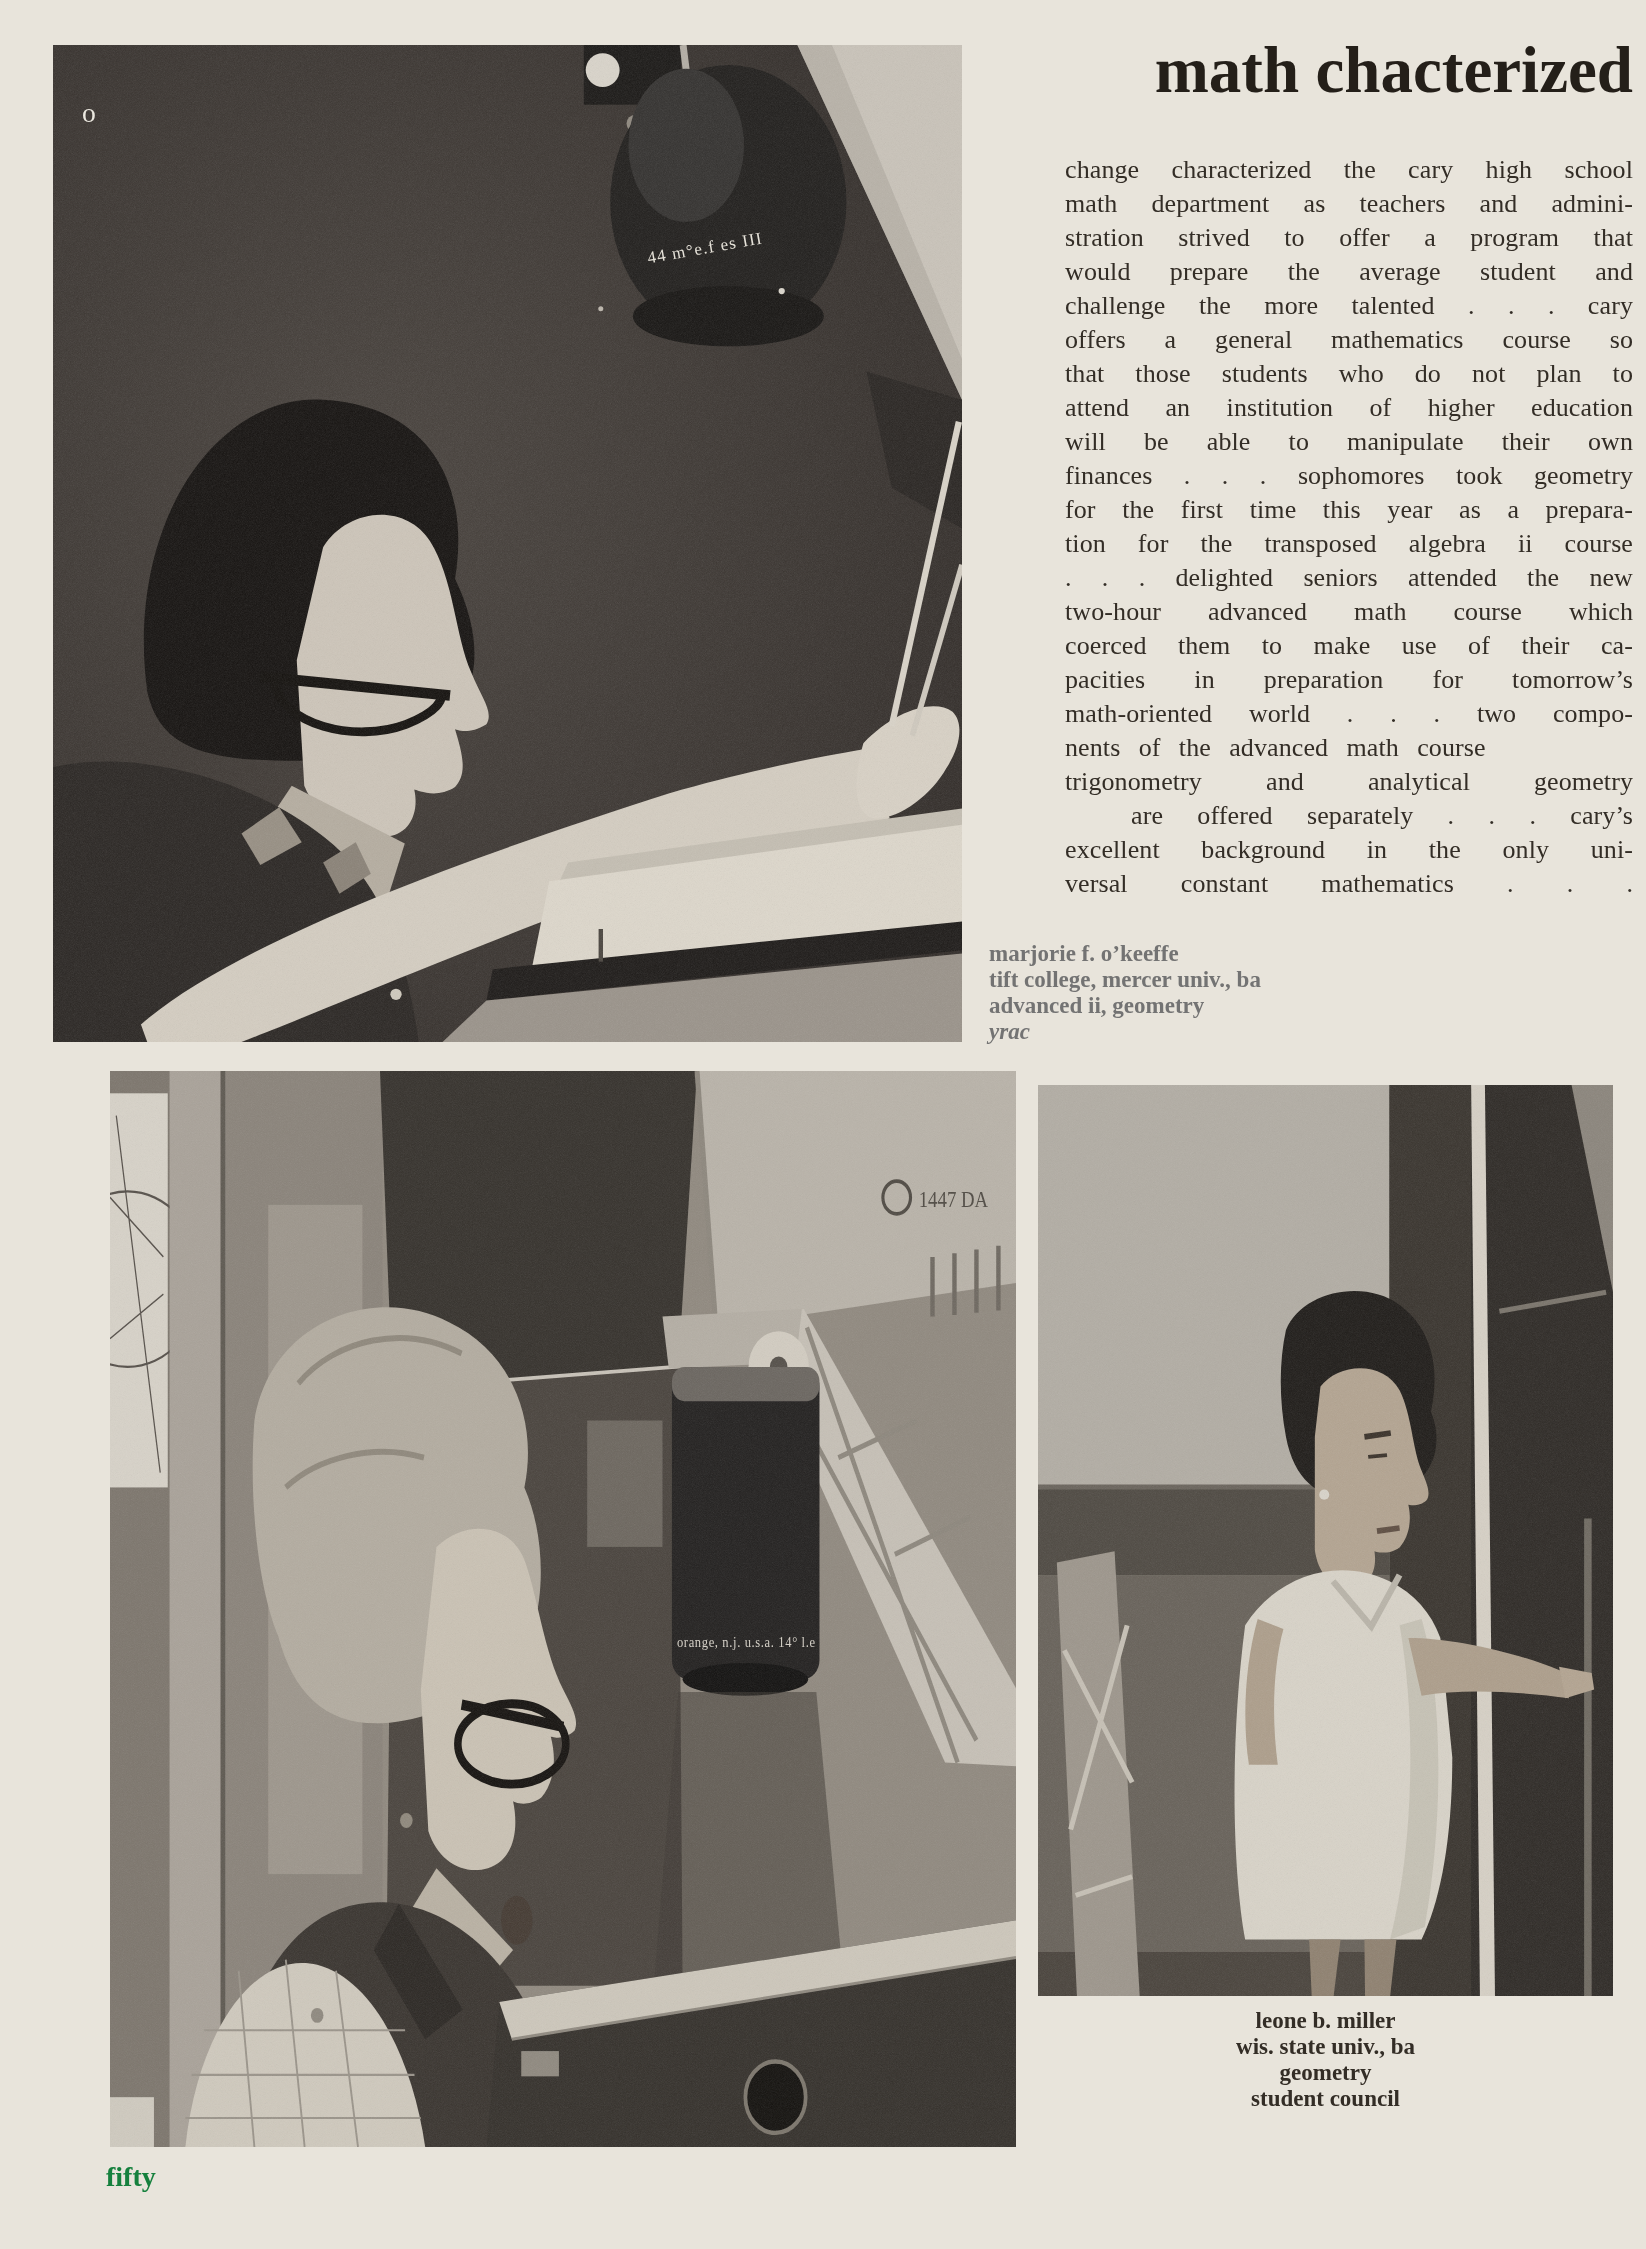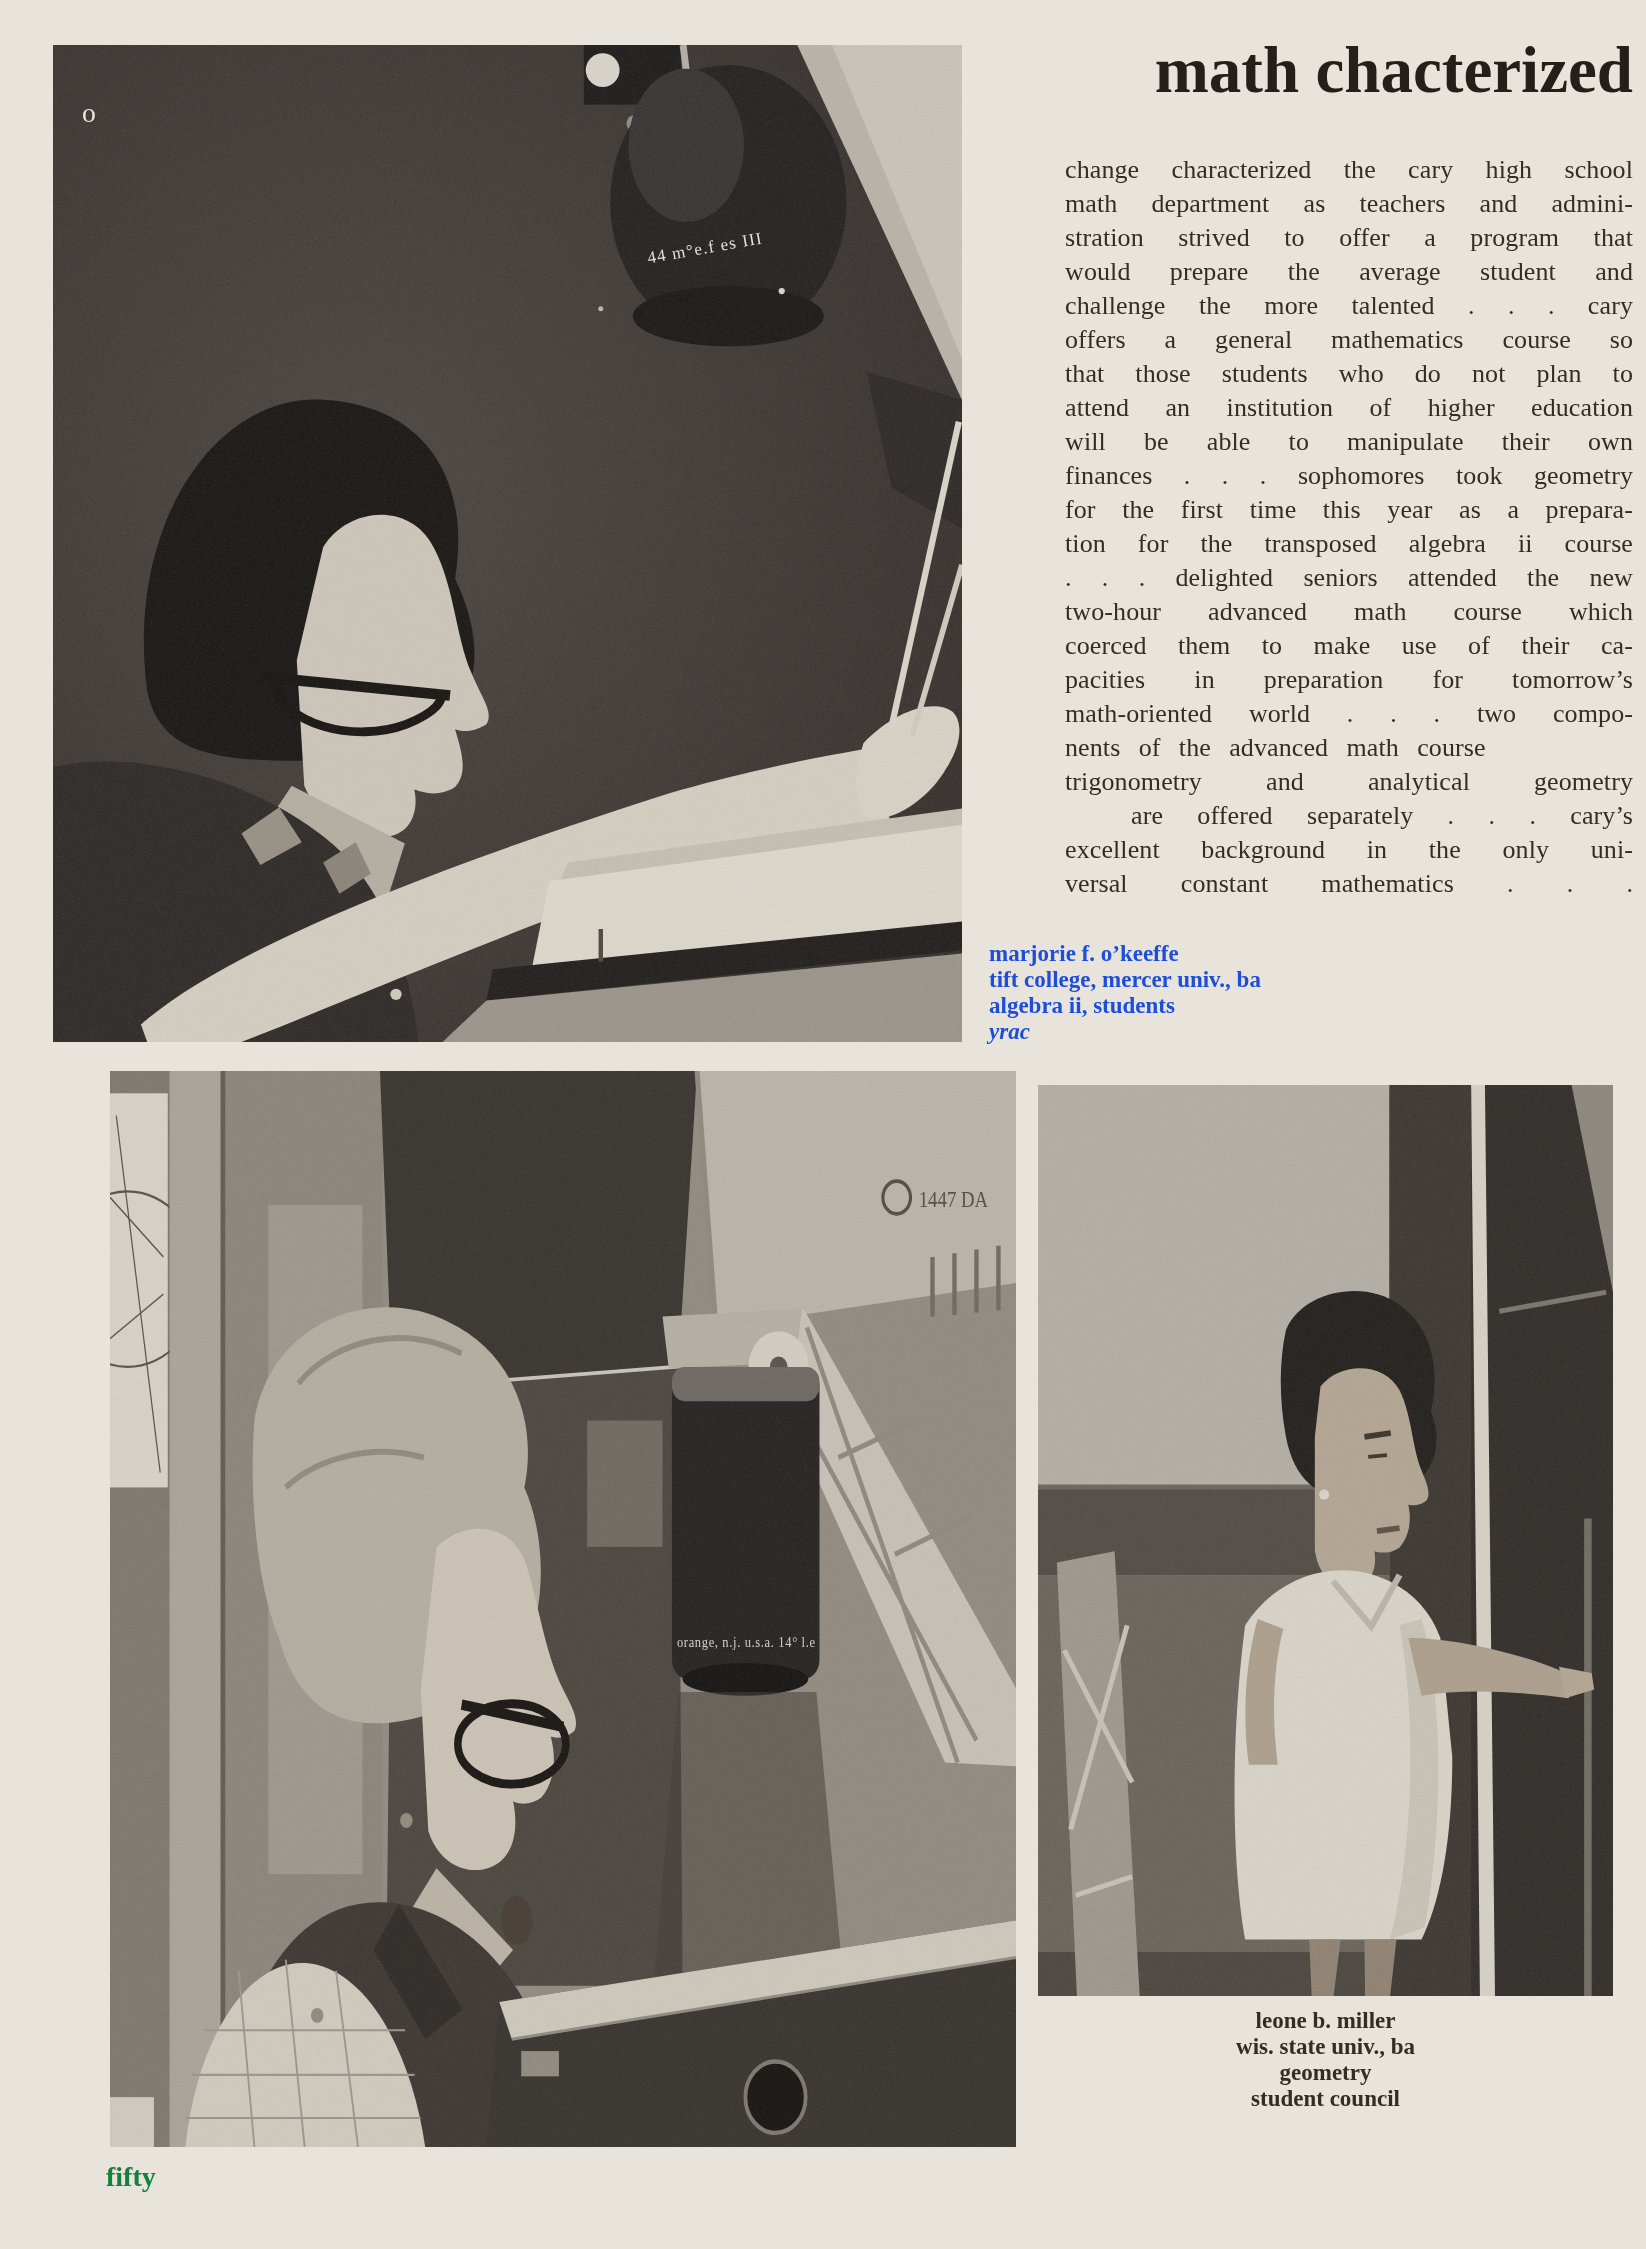--- a/index.html
+++ b/index.html
@@ -18,21 +18,21 @@
   
   .article{position:absolute;left:1065px;top:153px;width:568px;
            font-size:26px;line-height:34px;color:#332d26;letter-spacing:0.1px;}
   .ln{width:100%;}
   .j{text-align:justify;text-align-last:justify;-moz-text-align-last:justify;}
   .short{text-align:left;word-spacing:.45em;}
   .ind{padding-left:66px;box-sizing:border-box;text-align:justify;
        text-align-last:justify;-moz-text-align-last:justify;}
   
   .credit{position:absolute;left:989px;top:941px;font-size:23px;line-height:26px;
-          font-weight:bold;color:#1d4ed8;}
+          font-weight:bold;color:#737373;}
   .credit .club{font-style:italic;}
   
   .caption{position:absolute;text-align:center;font-size:23px;line-height:26px;
            font-weight:bold;color:#332d26;}
   .caption1{left:97px;top:1999px;width:906px;}
   .caption2{left:1038px;top:2008px;width:575px;}
   
   .pagenum{position:absolute;left:106px;top:2161px;font-size:28px;font-weight:bold;
            color:#15803d;}
 </style>
@@ -137,21 +137,21 @@
     <div class="ln short">nents of the advanced math course</div>
     <div class="ln j">trigonometry and analytical geometry</div>
     <div class="ln ind">are offered separately . . . cary’s</div>
     <div class="ln j">excellent background in the only uni-</div>
     <div class="ln j">versal constant mathematics . . .</div>
   </div>
 
   <div class="credit">
     <div>marjorie f. o’keeffe</div>
     <div>tift college, mercer univ., ba</div>
-    <div>algebra ii, students</div>
+    <div>advanced ii, geometry</div>
     <div class="club">yrac</div>
   </div>
 
   <figure class="photo photo2">
     <svg viewBox="0 0 1443 1447" preserveAspectRatio="none">
       <defs>
         <filter id="gr2">
             <feTurbulence type="fractalNoise" baseFrequency="0.8" numOctaves="2"></feTurbulence>
             <feColorMatrix type="saturate" values="0"></feColorMatrix>
           </filter>

